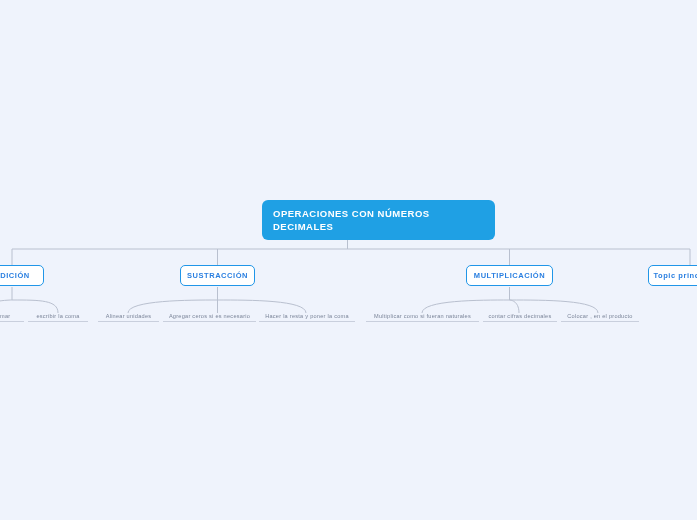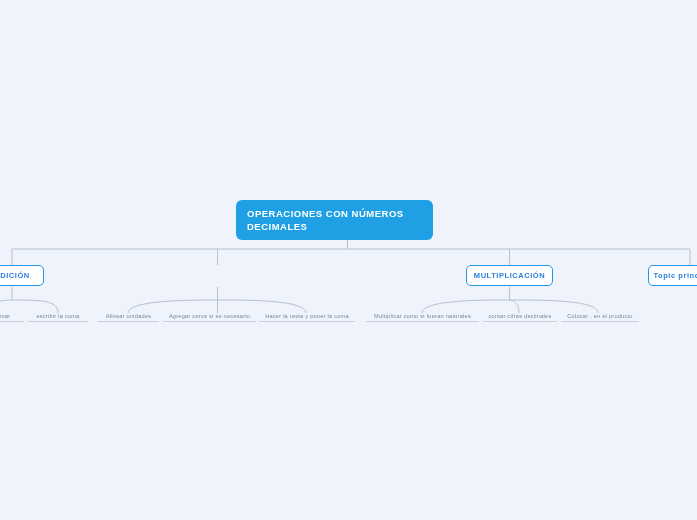--- a/index.html
+++ b/index.html
@@ -29,23 +29,23 @@
     left: 0;
     top: 0;
     width: 697px;
     height: 520px;
     pointer-events: none;
   }
 
   
   .root-node {
     position: absolute;
-    left: 236px;
+    left: 262px;
     top: 200px;
-    width: 197px;
+    width: 233px;
     height: 40px;
     background: #1fa0e4;
     border-radius: 6px;
     box-sizing: border-box;
     padding: 7px 11px 0 11px;
     color: #ffffff;
     font-size: 9.5px;
     font-weight: bold;
     letter-spacing: 0.5px;
     line-height: 13px;
@@ -114,20 +114,23 @@
       <path d="M509.5 300 C545 300, 598 300, 598 313"></path>
     </g>
   </svg>
 
   <div class="root-node">OPERACIONES CON NÚMEROS DECIMALES</div>
 
   <div class="topic-node" style="left:-20px; top:265px; width:64px;">
     <span>ADICIÓN</span>
   </div>
 
+  <div class="topic-node" style="left:180px; top:265px; width:75px;">
+    <span>SUSTRACCIÓN</span>
+  </div>
 
   <div class="topic-node" style="left:466px; top:265px; width:87px;text-align:right;">
     <span>MULTIPLICACIÓN</span>
   </div>
 
   <div class="topic-node" style="left:648px; top:265px; width:72px;">
     <span>Topic principal</span>
   </div>
 
   <div class="leaf-node" style="left:-20px; top:313px; width:44px;">sumar</div>

